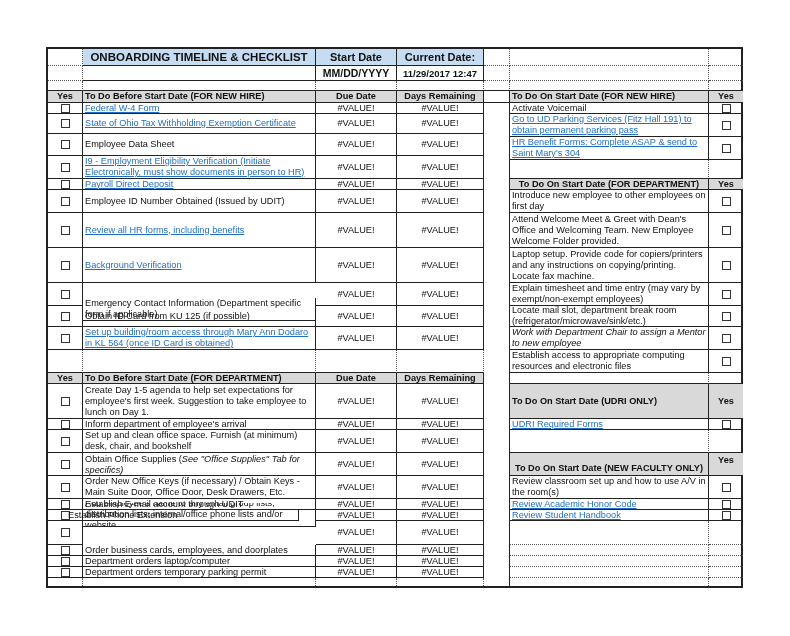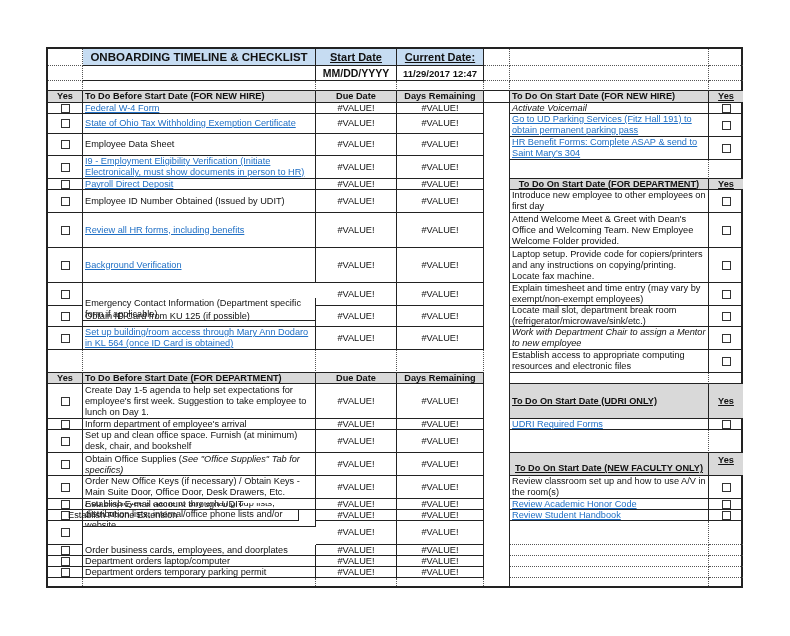--- a/index.html
+++ b/index.html
@@ -10,21 +10,21 @@
   .cell { position:absolute; box-sizing:border-box; font-size:9.2px; line-height:11px;
           display:flex; align-items:center; padding:0 2px; overflow:hidden; }
   .c { justify-content:center; text-align:center; }
   .bb { border-bottom:1px solid #222; }
   .br { border-right:1px solid #222; }
   .db { border-bottom:1px dotted #555; }
   .dr { border-right:1px dotted #555; }
   .hdr { background:#d9d9d9; font-weight:bold; }
   .blue { background:#c6dcf2; }
   .title { font-weight:bold; font-size:11.5px; }
-  .u { text-decoration:underline; }
+  .u { }
   .link { color:#1f6fc5; text-decoration:underline; }
   .bold { font-weight:bold; }
   .it { font-style:italic; }
   .cb { width:9px; height:9px; border:1px solid #333; box-sizing:border-box; background:#fff; display:inline-block; }
 </style>
 </head>
 <body>
 
 <div class="sheet">
 
@@ -224,21 +224,21 @@
   <div class="cell c br bb" style="left:268px;top:518px;width:81px;height:11px;">#VALUE!</div>
   <div class="cell c br bb" style="left:349px;top:518px;width:87px;height:11px;">#VALUE!</div>
 
   <div class="cell dr" style="left:0;top:529px;width:35px;height:8px;"></div>
   <div class="cell dr" style="left:35px;top:529px;width:233px;height:8px;"></div>
   <div class="cell dr" style="left:268px;top:529px;width:81px;height:8px;"></div>
   <div class="cell dr" style="left:349px;top:529px;width:87px;height:8px;"></div>
 
   <div class="cell br" style="left:436px;top:54px;width:26px;height:483px;"></div>
 
-  <div class="cell br bb" style="left:462px;top:54px;width:199px;height:11px;font-style:italic;">Activate Voicemail</div>
+  <div class="cell br bb" style="left:462px;top:54px;width:199px;height:11px;">Activate Voicemail</div>
   <div class="cell c bb" style="left:661px;top:54px;width:34px;height:11px;">
       <span class="cb"></span>
     </div>
   <div class="cell link br bb" style="left:462px;top:65px;width:199px;height:23px;">Go to UD Parking Services (Fitz Hall 191) to obtain permanent parking pass</div>
   <div class="cell c bb" style="left:661px;top:65px;width:34px;height:23px;">
       <span class="cb"></span>
     </div>
   <div class="cell link br bb" style="left:462px;top:88px;width:199px;height:23px;">HR Benefit Forms: Complete ASAP &amp; send to Saint Mary's 304</div>
   <div class="cell c bb" style="left:661px;top:88px;width:34px;height:23px;">
       <span class="cb"></span>

